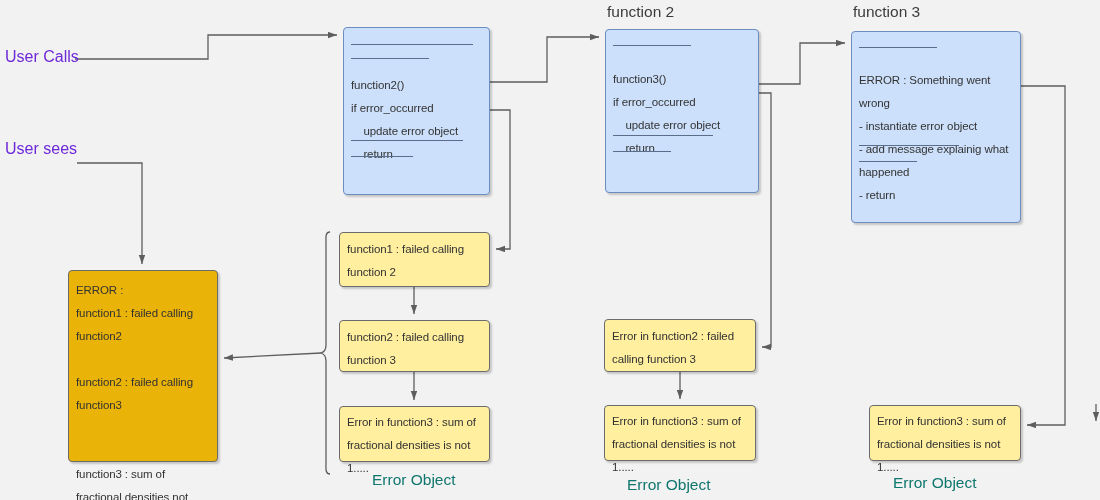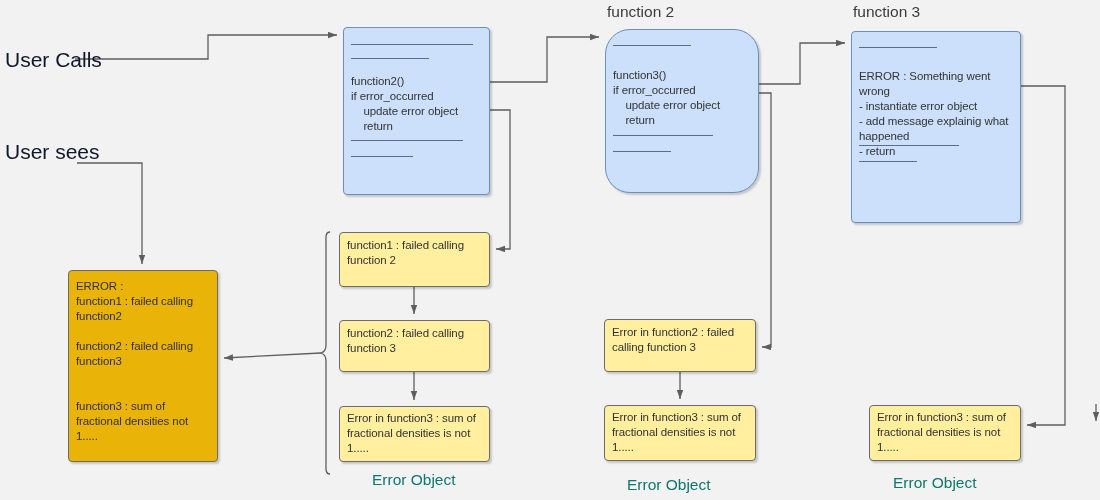--- a/index.html
+++ b/index.html
@@ -39,40 +39,40 @@
   .red-box {
     background: #eab308;
     border-color: #6b6b6b;
   }
   .node .body {
     position: absolute;
     left: 7px;
     right: 6px;
     color: #333333;
     font-size: 11.5px;
-    line-height: 15px;
+    line-height: 23px;
     white-space: pre-wrap;
     letter-spacing: -0.1px;
   }
   .caption {
     position: absolute;
     color: #0f766e;
     font-size: 15.5px;
     white-space: nowrap;
   }
   .title-label {
     position: absolute;
     color: #3b3b3b;
     font-size: 15.5px;
     white-space: nowrap;
   }
   .side-label {
     position: absolute;
-    color: #0f172a;
-    font-size: 21px;
+    color: #6d28d9;
+    font-size: 16px;
     white-space: nowrap;
   }
   
   .rule {
     position: absolute;
     height: 0;
     border-top: 1px solid #5a6e8c;
   }
 </style>
 </head>
@@ -126,21 +126,21 @@
     <div class="rule" style="top:16px;left:7px;width:122px;"></div>
     <div class="rule" style="top:30px;left:7px;width:78px;"></div>
     <div class="body" style="top:46px;">function2()
 if error_occurred
     update error object
     return</div>
     <div class="rule" style="top:112px;left:7px;width:112px;"></div>
     <div class="rule" style="top:128px;left:7px;width:62px;"></div>
   </div>
 
-  <div class="node fn-box" style="left:605px;top:29px;width:154px;height:164px;border-radius:25px;">
+  <div class="node fn-box" style="left:605px;top:29px;width:154px;height:164px;">
     <div class="rule" style="top:15px;left:7px;width:78px;"></div>
     <div class="body" style="top:38px;">function3()
 if error_occurred
     update error object
     return</div>
     <div class="rule" style="top:105px;left:7px;width:100px;"></div>
     <div class="rule" style="top:121px;left:7px;width:58px;"></div>
   </div>
 
   <div class="node fn-box" style="left:851px;top:31px;width:170px;height:192px;">

